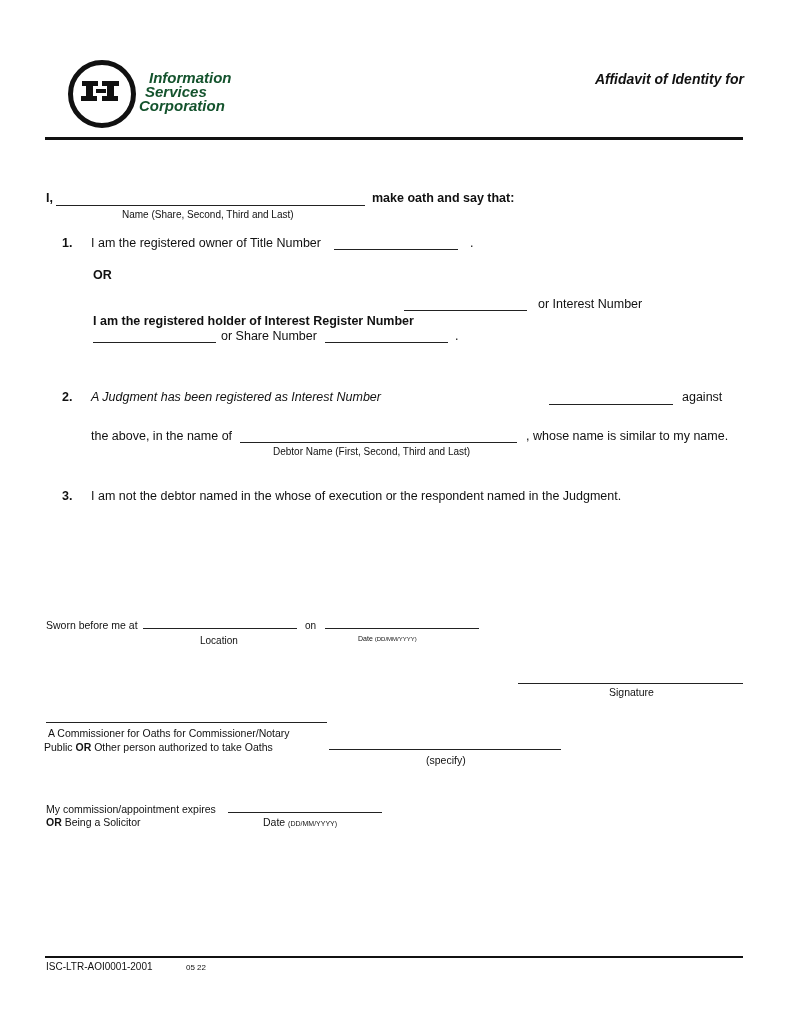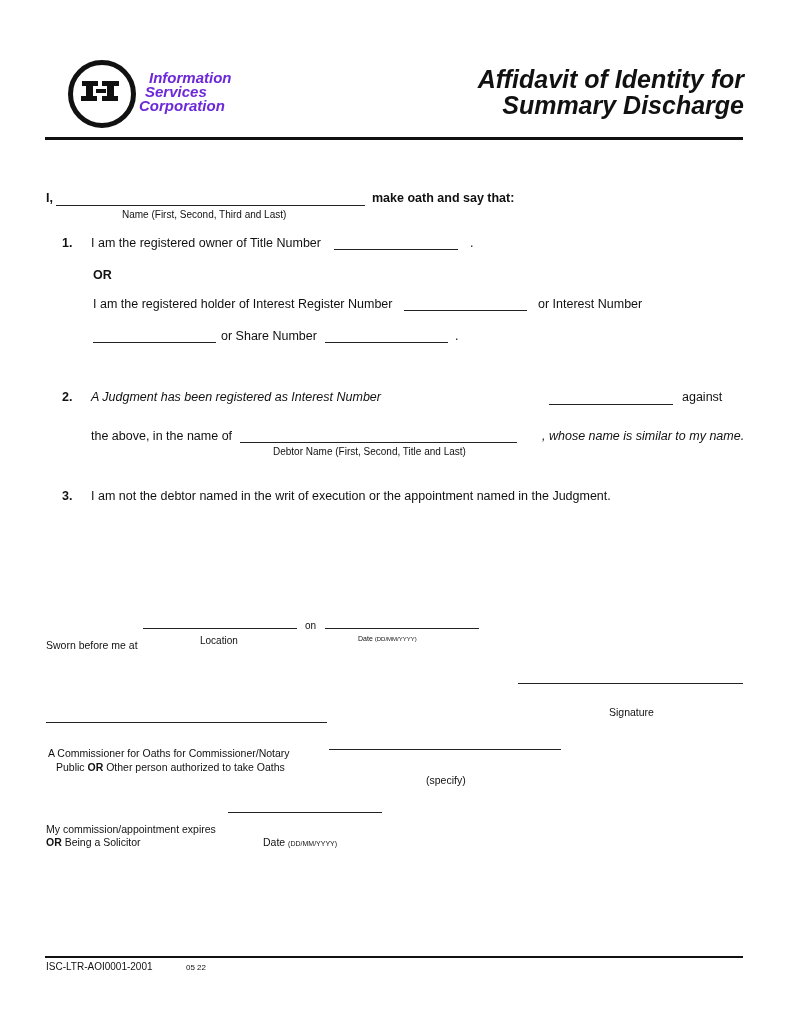--- a/index.html
+++ b/index.html
@@ -1,31 +1,31 @@
 <!DOCTYPE html>
 <html><head>
   <meta charset="utf-8">
   <style>
     html, body { margin:0; padding:0; background:#ffffff; }
     body { width:790px; height:1022px; position:relative; overflow:hidden;
            font-family:"Liberation Sans", sans-serif; color:#111; }
     .abs { position:absolute; white-space:nowrap; }
     .t13 { font-size:12.5px; }
-    .t11 { font-size:10.5px;margin-top:20px; }
+    .t11 { font-size:10.5px; }
     .t10 { font-size:10px; }
     .t8 { font-size:7px; }
     .b { font-weight:bold; }
     .line { position:absolute; height:0; border-top:1.3px solid #222; }
     .rule { position:absolute; height:3px; background:#111; }
     .logo-circle { position:absolute; left:68px; top:60px; width:58px; height:58px;
                    border:5px solid #111; border-radius:50%; box-sizing:content-box; }
     .logo-glyph { position:absolute; left:78px; top:78px; width:44px; height:26px; }
     .logo-text { position:absolute; left:139px; top:71px; font-size:15px; font-style:italic;
-                 font-weight:bold; line-height:14px; color:#6d28d9; }
-    .title { position:absolute; right:46px; top:66px; text-align:right; font-size:25px;
+                 font-weight:bold; line-height:14px; color:#14532d; }
+    .title { position:absolute; right:46px; top:66px; text-align:right; font-size:14px;
              font-weight:bold; font-style:italic; line-height:26px; color:#111; }
   </style>
 </head>
 <body>
 
 <div>
   <div class="logo-circle"></div>
   <svg class="logo-glyph" viewBox="0 0 44 26">
 
     <path d="M4 3 H20 V8 H15 V18 H19 V23 H3 V18 H8 V8 H4 Z" fill="#111"></path>
@@ -34,75 +34,74 @@
   </svg>
   <div class="logo-text">
     <div style="padding-left:10px">Information</div>
     <div style="padding-left:6px">Services</div>
     <div>Corporation</div>
   </div>
 </div>
 
 <div class="title">
   <div>Affidavit of Identity for</div>
-  <div>Summary Discharge</div>
 </div>
 
 <div class="rule" style="left:45px; top:137px; width:698px;"></div>
 
 <div class="abs t13 b" style="left:46px; top:191px;">I,</div>
 <div class="line" style="left:56px; top:205px; width:309px;"></div>
 <div class="abs t13 b" style="left:372px; top:191px;">make oath and say that:</div>
-<div class="abs t10" style="left:122px; top:209px;">Name (First, Second, Third and Last)</div>
+<div class="abs t10" style="left:122px; top:209px;">Name (Share, Second, Third and Last)</div>
 
 <div class="abs t13 b" style="left:62px; top:236px;">1.</div>
 <div class="abs t13" style="left:91px; top:236px;">I am the registered owner of Title Number</div>
 <div class="line" style="left:334px; top:249px; width:124px;"></div>
 <div class="abs t13" style="left:470px; top:236px;">.</div>
 
 <div class="abs t13 b" style="left:93px; top:268px;">OR</div>
 
-<div class="abs t13" style="left:93px; top:297px;">I am the registered holder of Interest Register Number</div>
+<div class="abs t13" style="left:93px; top:314px;font-weight:bold;">I am the registered holder of Interest Register Number</div>
 <div class="line" style="left:404px; top:310px; width:123px;"></div>
 <div class="abs t13" style="left:538px; top:297px;">or Interest Number</div>
 
 <div class="line" style="left:93px; top:342px; width:123px;"></div>
 <div class="abs t13" style="left:221px; top:329px;text-align:center;">or Share Number</div>
 <div class="line" style="left:325px; top:342px; width:123px;"></div>
 <div class="abs t13" style="left:455px; top:329px;">.</div>
 
 <div class="abs t13 b" style="left:62px; top:390px;">2.</div>
 <div class="abs t13" style="left:91px; top:390px;font-style:italic;">A Judgment has been registered as Interest Number</div>
 <div class="line" style="left:549px; top:404px; width:124px;"></div>
 <div class="abs t13" style="left:682px; top:390px;">against</div>
 
 <div class="abs t13" style="left:91px; top:429px;">the above, in the name of</div>
 <div class="line" style="left:240px; top:442px; width:277px;"></div>
-<div class="abs t13" style="left:542px; top:429px;font-style:italic;">, whose name is similar to my name.</div>
-<div class="abs t10" style="left:273px; top:446px;">Debtor Name  (First, Second, Title and Last)</div>
+<div class="abs t13" style="left:526px; top:429px;">, whose name is similar to my name.</div>
+<div class="abs t10" style="left:273px; top:446px;">Debtor Name  (First, Second, Third and Last)</div>
 
 <div class="abs t13 b" style="left:62px; top:489px;">3.</div>
-<div class="abs t13" style="left:91px; top:489px;">I am not the debtor named in the writ of execution or the appointment named in the Judgment.</div>
+<div class="abs t13" style="left:91px; top:489px;">I am not the debtor named in the whose of execution or the respondent named in the Judgment.</div>
 
 <div class="abs t11" style="left:46px; top:619px;">Sworn before me at</div>
 <div class="line" style="left:143px; top:628px; width:154px;"></div>
 <div class="abs t10" style="left:305px; top:620px;">on</div>
 <div class="line" style="left:325px; top:628px; width:154px;"></div>
 <div class="abs t10" style="left:200px; top:635px;">Location</div>
 <div class="abs t8" style="left:358px; top:635px;">
   <span>Date</span>
   <span style="font-size:6px;">(DD/MM/YYYY)</span>
 </div>
 
 <div class="line" style="left:518px; top:683px; width:225px;"></div>
 <div class="abs t11" style="left:609px; top:686px;">Signature</div>
 
 <div class="line" style="left:46px; top:722px; width:281px;"></div>
 <div class="abs t11" style="left:48px; top:727px;">A Commissioner for Oaths for Commissioner/Notary</div>
-<div class="abs t11" style="left:56px; top:741px;">
+<div class="abs t11" style="left:44px; top:741px;">
   <span>Public </span><span class="b">OR</span><span> Other person authorized to take Oaths</span>
 </div>
 <div class="line" style="left:329px; top:749px; width:232px;"></div>
 <div class="abs t11" style="left:426px; top:754px;">(specify)</div>
 
 <div class="abs t11" style="left:46px; top:803px;">My commission/appointment expires</div>
 <div class="line" style="left:228px; top:812px; width:154px;"></div>
 <div class="abs t11" style="left:46px; top:816px;text-align:right;">
   <span class="b">OR</span><span> Being a Solicitor</span>
 </div>

